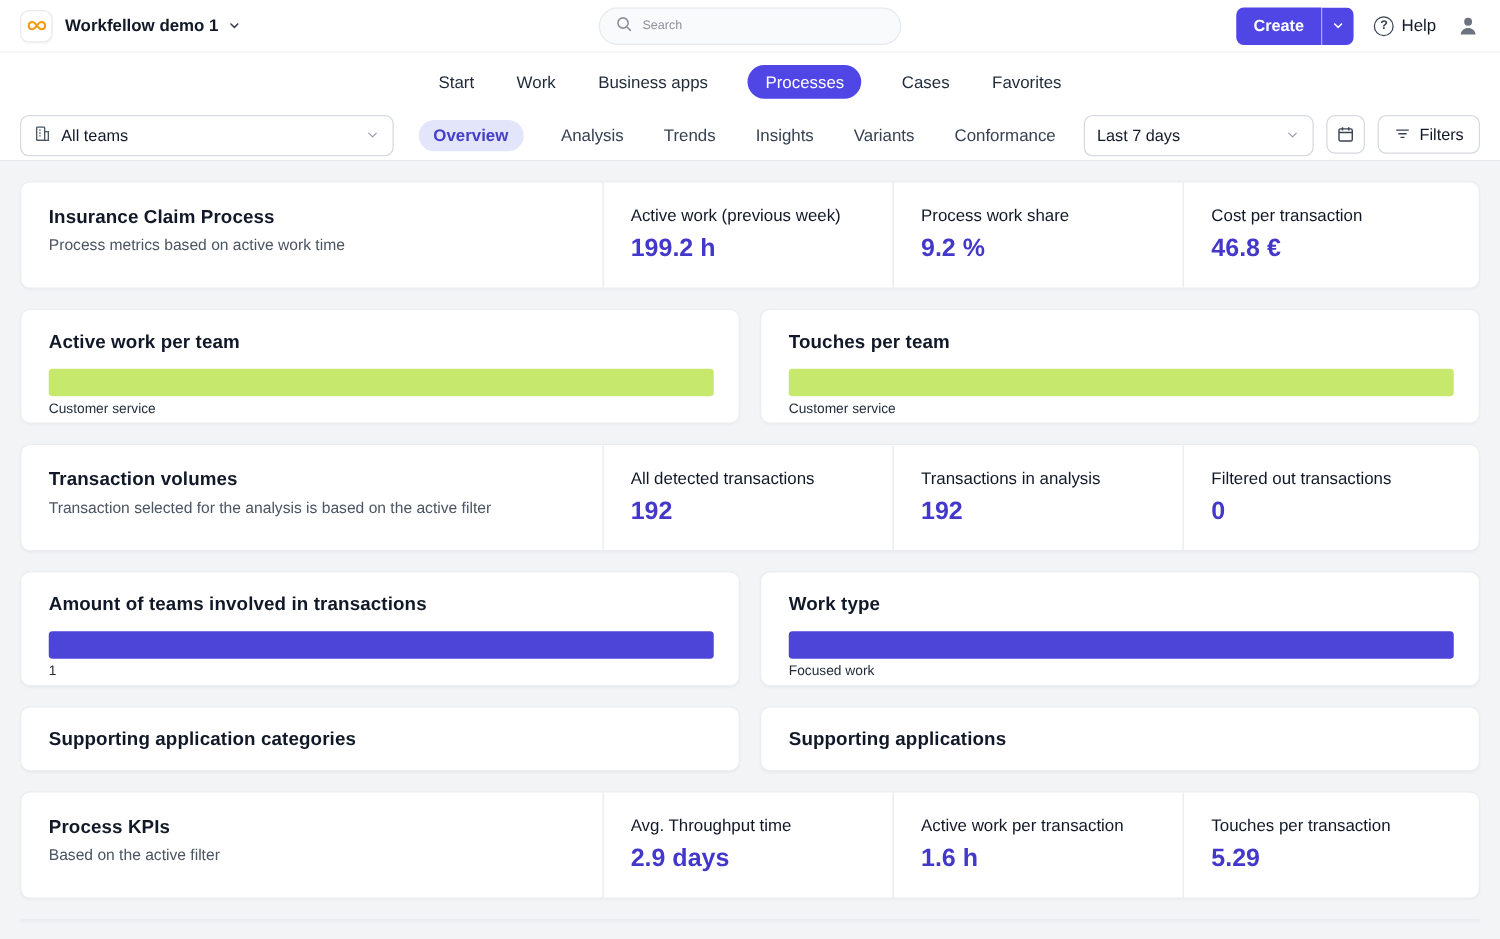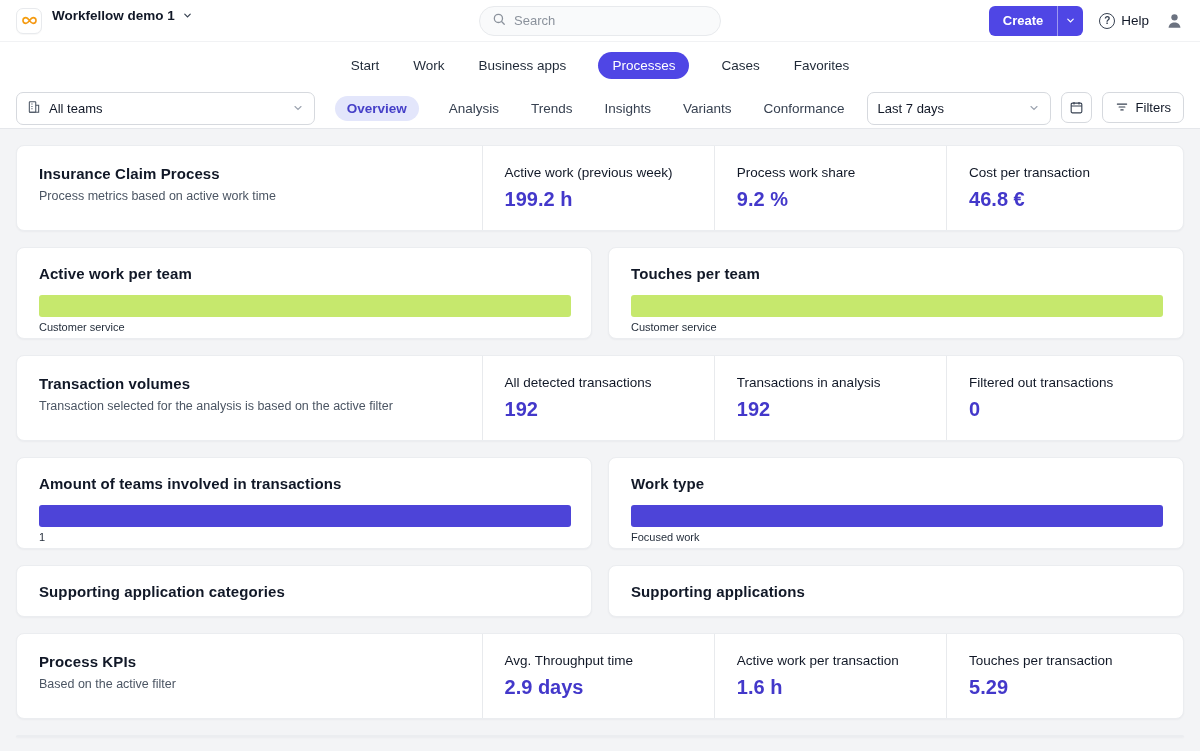--- a/index.html
+++ b/index.html
@@ -2,27 +2,27 @@
 <html><head>
 <meta charset="utf-8">
 <style>
   * { margin:0; padding:0; box-sizing:border-box; }
   html,body { width:1200px; height:751px; overflow:hidden; }
   body { font-family:"Liberation Sans","DejaVu Sans",sans-serif; background:#f3f4f6; color:#111827; font-size:13px; }
   button { font-family:inherit; cursor:pointer; background:none; border:none; }
 
   
   .topbar { height:42px; background:#fff; display:flex; align-items:center; padding:0 16px; position:relative; border-bottom:1px solid #f1f2f4; }
-  .topbar-left { display:flex; align-items:flex-start; gap:10px; }
+  .topbar-left { display:flex; align-items:center; gap:10px; }
   .logo { width:26px; height:26px; border:1px solid #e8eaed; border-radius:7px; background:#fff; display:grid; place-items:center; box-shadow:0 1px 1px rgba(0,0,0,.03); }
   .workspace { display:flex; align-items:center; gap:7px; font-size:13.5px; font-weight:700; color:#111827; }
   .workspace .chev { color:#374151; display:grid; place-items:center; }
   .topbar-center { position:absolute; left:0; right:0; display:flex; justify-content:center; pointer-events:none; }
   .search { pointer-events:auto; width:242px; height:30px; background:#f9fafb; border:1px solid #e8eaed; border-radius:16px; display:flex; align-items:center; gap:8px; padding:0 12px; }
-  .search input { border:none; outline:none; background:transparent; font-size:13px; color:#3b82f6; width:100%; font-family:inherit; }
+  .search input { border:none; outline:none; background:transparent; font-size:10px; color:#3b82f6; width:100%; font-family:inherit; }
   .search input::placeholder { color:#8b929c; }
   .topbar-right { margin-left:auto; display:flex; align-items:center; gap:16px; }
   .create-split { display:flex; align-items:center; }
   .create-btn { background:#4f46e5; color:#fff; height:30px; padding:0 14px; font-size:13px; font-weight:600; border-radius:6px 0 0 6px; }
   .create-caret { background:#4f46e5; color:#fff; height:30px; width:26px; border-left:1px solid rgba(255,255,255,.45); border-radius:0 6px 6px 0; display:grid; place-items:center; }
   .help-btn { display:flex; align-items:center; gap:6px; font-size:13.5px; color:#111827; }
   .help-glyph { width:16px; height:16px; border:1.6px solid #374151; border-radius:50%; display:grid; place-items:center; font-size:10px; font-weight:700; color:#374151; }
   .user-btn { display:grid; place-items:center; }
 
   

